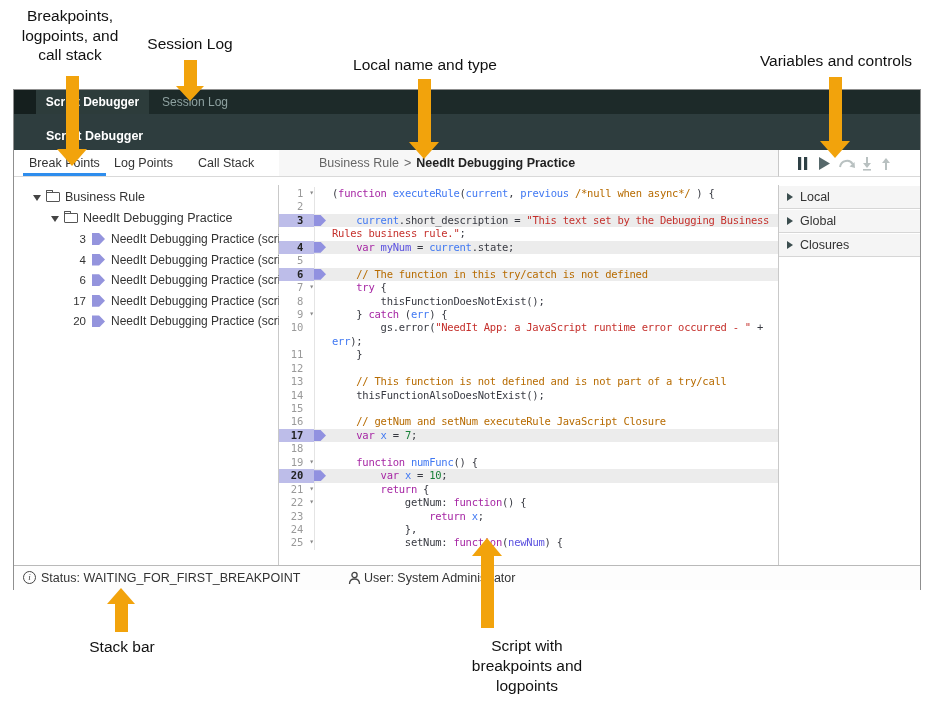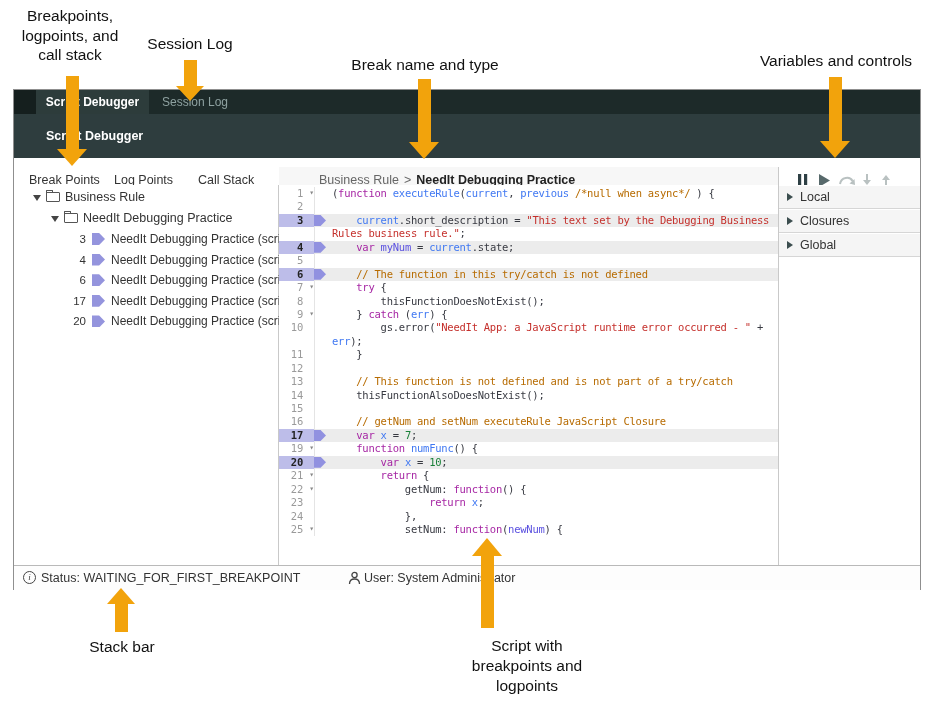--- a/index.html
+++ b/index.html
@@ -18,21 +18,21 @@
          box-sizing:border-box;background:#fff;}
   #topbar{position:absolute;left:0;top:0;width:100%;height:24px;background:#1d2a29;}
   #corner{position:absolute;left:0;top:0;width:22px;height:24px;background:#151f1e;}
   .htab{position:absolute;top:0;height:24px;line-height:24px;font-size:12px;text-align:center;cursor:default;}
   .htab.active{background:#2d3c3b;color:#fff;font-weight:bold;}
   .htab.inactive{color:#8ea1a0;}
   #bar2{position:absolute;left:0;top:24px;width:100%;height:44px;background:#2e3d3e;}
   #bar2-title{position:absolute;left:32px;top:0;height:44px;line-height:44px;color:#fff;
               font-weight:bold;font-size:12.5px;}
   
-  #row3{position:absolute;left:0;top:60px;width:100%;height:27px;margin-top:17px;}
+  #row3{position:absolute;left:0;top:60px;width:100%;height:27px;}
   #left-tabs{position:absolute;left:0;top:0;width:265px;height:27px;background:#fff;
              border-bottom:1px solid #d9d9d9;box-sizing:border-box;}
   .ltab{position:absolute;top:0;height:26px;line-height:26px;font-size:12.5px;color:#333;}
   .ltab .ul{position:absolute;left:-6px;right:-6px;bottom:0;height:3px;background:#2e8ded;}
   #bc{position:absolute;left:265px;top:0;width:499px;height:27px;background:#f7f7f7;
       border-bottom:1px solid #d9d9d9;box-sizing:border-box;line-height:26px;font-size:12.5px;}
   #bc .bc-type{color:#666;margin-left:40px;}
   #bc .bc-sep{color:#666;margin:0 5px;}
   #bc .bc-name{color:#222;font-weight:bold;}
   #ctrlbar{position:absolute;left:764px;top:0;width:142px;height:27px;background:#fff;
@@ -200,39 +200,40 @@
             <div class="code-row hl"><div class="gutter bp"><span class="lnum">4</span></div><span class="bp-arrow"></span><div class="ctext"><span class="tok-p">    </span><span class="tok-k">var</span><span class="tok-p"> </span><span class="tok-d">myNum</span><span class="tok-p"> = </span><span class="tok-v">current</span><span class="tok-p">.state;</span></div></div>
             <div class="code-row"><div class="gutter"><span class="lnum">5</span></div><div class="ctext"></div></div>
             <div class="code-row hl"><div class="gutter bp"><span class="lnum">6</span></div><span class="bp-arrow"></span><div class="ctext"><span class="tok-c">    // The function in this try/catch is not defined</span></div></div>
             <div class="code-row"><div class="gutter"><span class="lnum">7</span><span class="foldc">▾</span></div><div class="ctext"><span class="tok-p">    </span><span class="tok-k">try</span><span class="tok-p"> {</span></div></div>
             <div class="code-row"><div class="gutter"><span class="lnum">8</span></div><div class="ctext"><span class="tok-p">        thisFunctionDoesNotExist();</span></div></div>
             <div class="code-row"><div class="gutter"><span class="lnum">9</span><span class="foldc">▾</span></div><div class="ctext"><span class="tok-p">    } </span><span class="tok-k">catch</span><span class="tok-p"> (</span><span class="tok-v">err</span><span class="tok-p">) {</span></div></div>
             <div class="code-row"><div class="gutter"><span class="lnum">10</span></div><div class="ctext"><span class="tok-p">        gs.error(</span><span class="tok-s">"NeedIt App: a JavaScript runtime error occurred - "</span><span class="tok-p"> +</span></div></div>
             <div class="code-row"><div class="gutter"><span class="lnum"></span></div><div class="ctext"><span class="tok-v">err</span><span class="tok-p">);</span></div></div>
             <div class="code-row"><div class="gutter"><span class="lnum">11</span></div><div class="ctext"><span class="tok-p">    }</span></div></div>
             <div class="code-row"><div class="gutter"><span class="lnum">12</span></div><div class="ctext"></div></div>
-            <div class="code-row"><div class="gutter"><span class="lnum">13</span></div><div class="ctext"><span class="tok-c">    // This function is not defined and is not part of a try/catch</span></div></div>
+            <div class="code-row"><div class="gutter"><span class="lnum">13</span></div><div class="ctext"><span class="tok-c">    // This function is not defined and is not part of a try/call</span></div></div>
             <div class="code-row"><div class="gutter"><span class="lnum">14</span></div><div class="ctext"><span class="tok-p">    thisFunctionAlsoDoesNotExist();</span></div></div>
             <div class="code-row"><div class="gutter"><span class="lnum">15</span></div><div class="ctext"></div></div>
             <div class="code-row"><div class="gutter"><span class="lnum">16</span></div><div class="ctext"><span class="tok-c">    // getNum and setNum executeRule JavaScript Closure</span></div></div>
             <div class="code-row hl"><div class="gutter bp"><span class="lnum">17</span></div><span class="bp-arrow"></span><div class="ctext"><span class="tok-p">    </span><span class="tok-k">var</span><span class="tok-p"> </span><span class="tok-v">x</span><span class="tok-p"> = </span><span class="tok-m">7</span><span class="tok-p">;</span></div></div>
+            <div class="code-row"><div class="gutter"><span class="lnum">18</span></div><div class="ctext"></div></div>
             <div class="code-row"><div class="gutter"><span class="lnum">19</span><span class="foldc">▾</span></div><div class="ctext"><span class="tok-p">    </span><span class="tok-k">function</span><span class="tok-p"> </span><span class="tok-f">numFunc</span><span class="tok-p">() {</span></div></div>
             <div class="code-row hl"><div class="gutter bp"><span class="lnum">20</span></div><span class="bp-arrow"></span><div class="ctext"><span class="tok-p">        </span><span class="tok-k">var</span><span class="tok-p"> </span><span class="tok-v">x</span><span class="tok-p"> = </span><span class="tok-m">10</span><span class="tok-p">;</span></div></div>
             <div class="code-row"><div class="gutter"><span class="lnum">21</span><span class="foldc">▾</span></div><div class="ctext"><span class="tok-p">        </span><span class="tok-k">return</span><span class="tok-p"> {</span></div></div>
             <div class="code-row"><div class="gutter"><span class="lnum">22</span><span class="foldc">▾</span></div><div class="ctext"><span class="tok-p">            getNum: </span><span class="tok-k">function</span><span class="tok-p">() {</span></div></div>
             <div class="code-row"><div class="gutter"><span class="lnum">23</span></div><div class="ctext"><span class="tok-p">                </span><span class="tok-k">return</span><span class="tok-p"> </span><span class="tok-v">x</span><span class="tok-p">;</span></div></div>
             <div class="code-row"><div class="gutter"><span class="lnum">24</span></div><div class="ctext"><span class="tok-p">            },</span></div></div>
             <div class="code-row"><div class="gutter"><span class="lnum">25</span><span class="foldc">▾</span></div><div class="ctext"><span class="tok-p">            setNum: </span><span class="tok-k">function</span><span class="tok-p">(</span><span class="tok-d">newNum</span><span class="tok-p">) {</span></div></div>
           </div>
       </div>
 
       <div id="varpanel">
           <div class="vsec"><span class="caret-right"></span><span>Local</span></div>
+          <div class="vsec"><span class="caret-right"></span><span>Global</span></div>
           <div class="vsec"><span class="caret-right"></span><span>Closures</span></div>
-          <div class="vsec"><span class="caret-right"></span><span>Global</span></div>
         </div>
     </div>
 
     <div id="statusbar">
       <span id="info-ic"></span>
       <span id="status-text">Status: WAITING_FOR_FIRST_BREAKPOINT</span>
       <span id="user-ic">
         <svg width="13" height="14">
             <circle cx="6.5" cy="4" r="2.6" stroke="#444" stroke-width="1.3" fill="none"></circle>
         <path d="M1.5,13 C1.5,9.5 4,8 6.5,8 C9,8 11.5,9.5 11.5,13" stroke="#444" stroke-width="1.3" fill="none"></path>
@@ -254,21 +255,21 @@
 
   <div class="ann" style="left:138px;top:34px;width:104px;">
     <div>Session Log</div>
   </div>
   <div class="arrow">
     <div class="shaft" style="left:183.5px;top:60px;width:13px;height:26px;"></div>
     <div class="head-down" style="left:176px;top:86px;border-left-width:14px;border-right-width:14px;border-top-width:15px;"></div>
   </div>
 
   <div class="ann" style="left:345px;top:55px;width:160px;">
-    <div>Break name and type</div>
+    <div>Local name and type</div>
   </div>
   <div class="arrow">
     <div class="shaft" style="left:417.5px;top:79px;width:13px;height:63px;"></div>
     <div class="head-down" style="left:409px;top:142px;"></div>
   </div>
 
   <div class="ann" style="left:752px;top:51px;width:168px;">
     <div>Variables and controls</div>
   </div>
   <div class="arrow">

